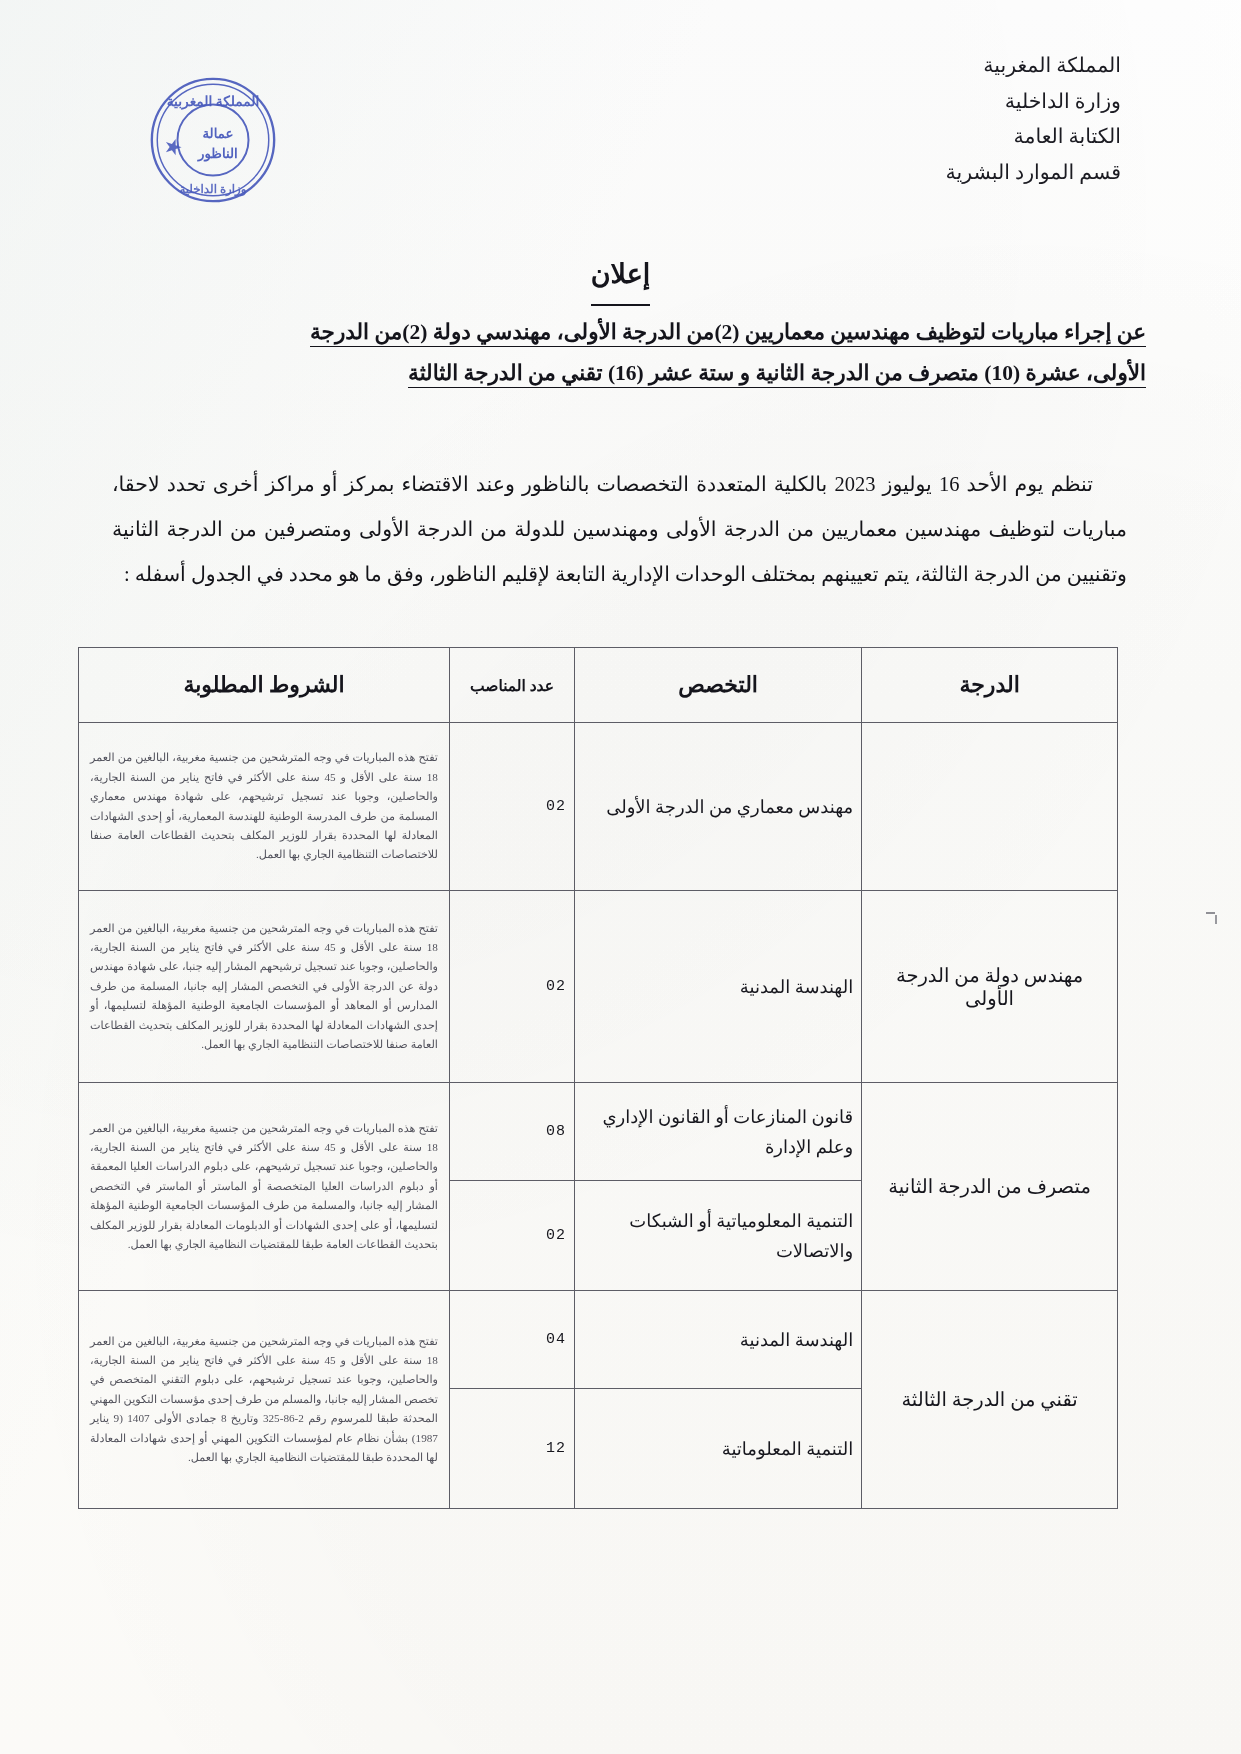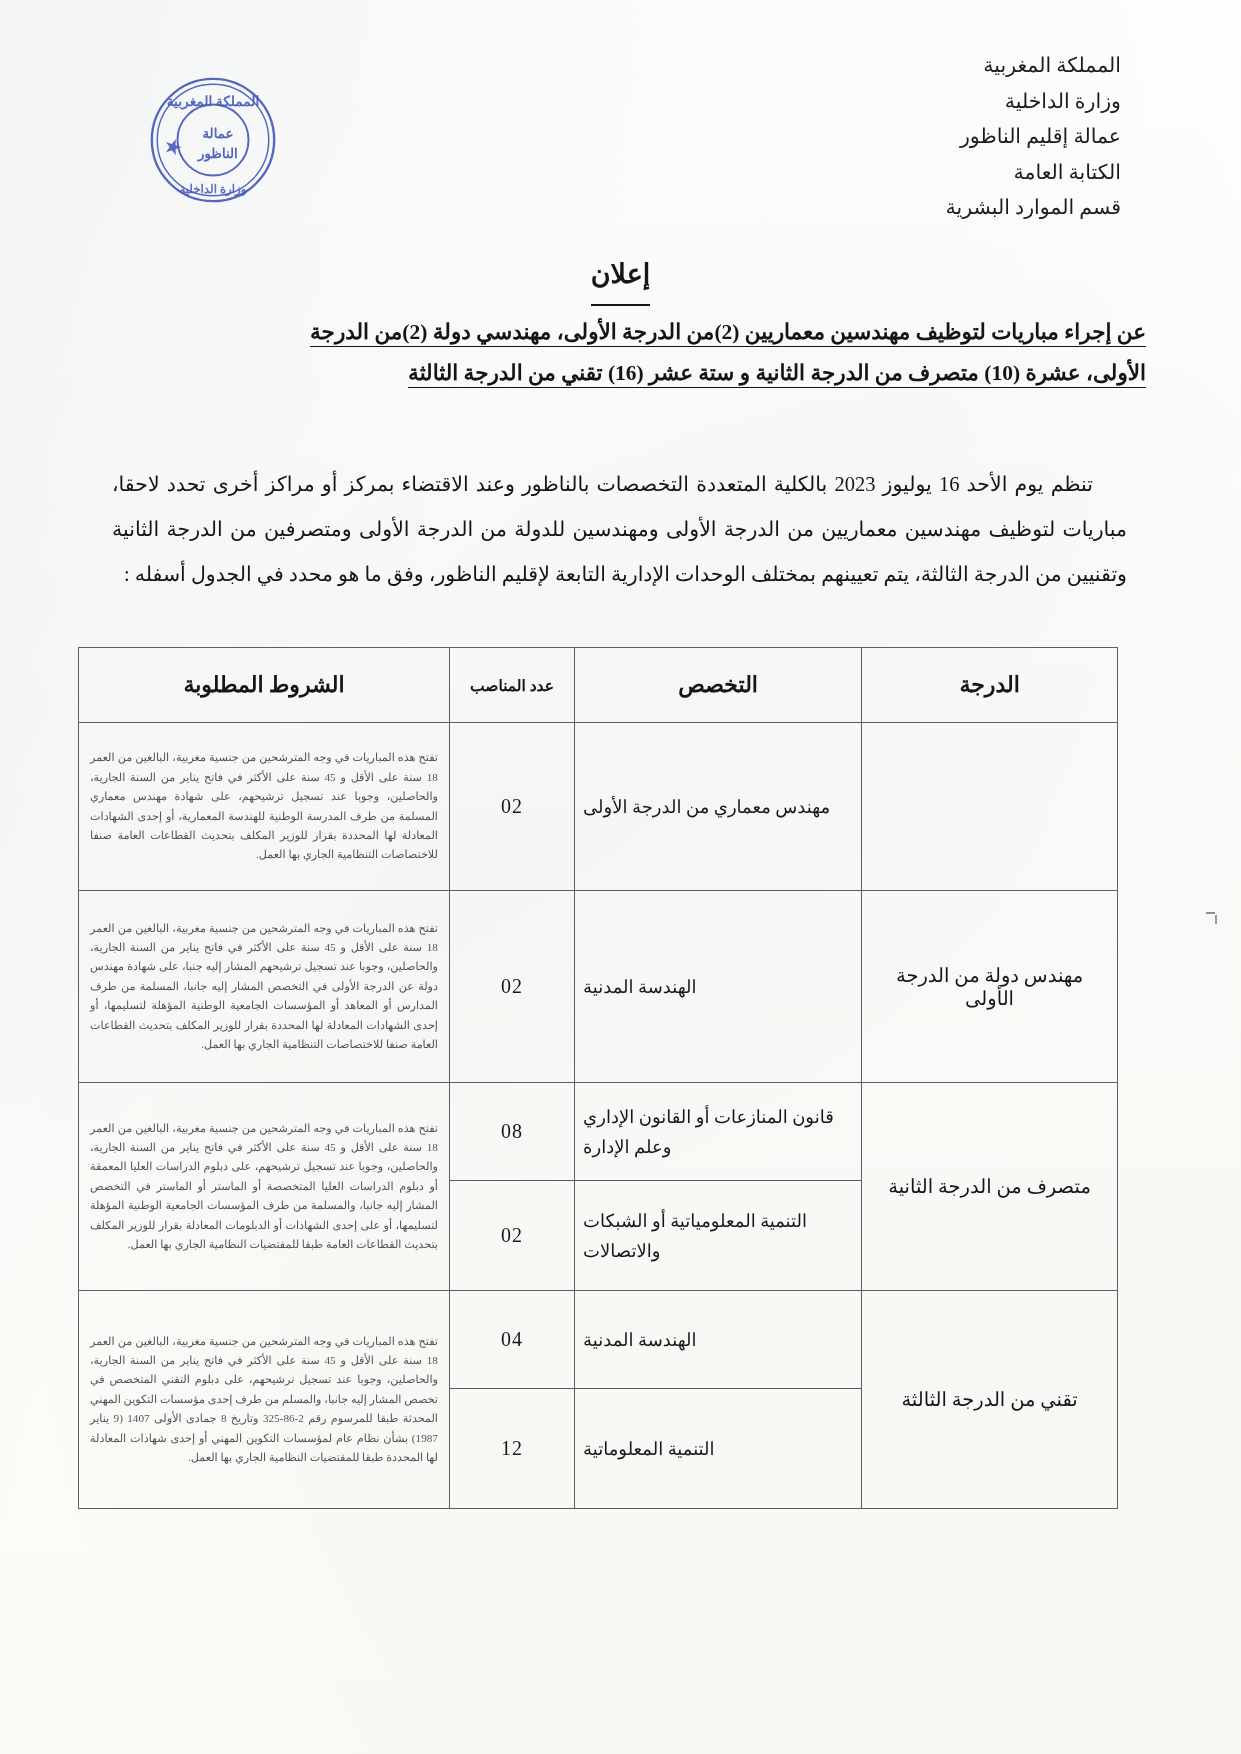--- a/index.html
+++ b/index.html
@@ -54,22 +54,22 @@
     font-size:22px;font-weight:bold;color:#15151c;height:62px;
     letter-spacing:1.1px;
   }
   .c-grade{width:24.6%;}
   .c-spec{width:27.8%;}
   .c-count{width:11.2%;}
   .c-cond{width:36.4%;}
   thead .c-count{font-size:15.5px;line-height:21px;letter-spacing:1.4px;}
 
   td.grade{font-size:19.5px;color:#16161d;text-align:center;letter-spacing:.9px;}
-  td.spec{font-size:18px;color:#17171e;text-align:left;line-height:30px;}
-  td.count{font-size:20px;color:#16161d;text-align:center;font-family:Liberation Serif, serif;letter-spacing:1px;}
+  td.spec{font-size:18px;color:#17171e;text-align:right;line-height:30px;}
+  td.count{font-size:15px;color:#16161d;text-align:right;font-family:Liberation Mono, monospace;letter-spacing:1px;}
   td.cond{
     font-size:11.2px;line-height:19.4px;color:#3a3a46;
     text-align:justify;direction:rtl;padding:16px 11px;
     opacity:.88;
   }
 
   
   .margin-tick{position:absolute;right:26px;top:912px;width:9px;height:2px;background:#4a4a55;opacity:.6;}
   .margin-tick2{position:absolute;right:24px;top:915px;width:2px;height:9px;background:#4a4a55;opacity:.55;}
 </style>
@@ -90,21 +90,20 @@
       <text x="75" y="40" text-anchor="middle" fill="#3c4fb8" opacity=".93" font-family="'Liberation Serif',serif" font-size="14" font-weight="bold">المملكة المغربية</text>
       <text x="80" y="72" text-anchor="middle" fill="#3c4fb8" opacity=".95" font-family="'Liberation Serif',serif" font-size="13.5" font-weight="bold">عمالة</text>
       <text x="80" y="92" text-anchor="middle" fill="#3c4fb8" opacity=".95" font-family="'Liberation Serif',serif" font-size="13.5" font-weight="bold">الناظور</text>
       <text x="75" y="128" text-anchor="middle" fill="#3c4fb8" opacity=".88" font-family="'Liberation Serif',serif" font-size="12" font-weight="bold">وزارة الداخلية</text>
     </svg>
   </div>
 
   <div class="hdr">
     <div>المملكة المغربية</div>
     <div>وزارة الداخلية</div>
-    <div>عمالة إقليم الناظور</div>
     <div>الكتابة العامة</div>
     <div>قسم الموارد البشرية</div>
   </div>
 
   <div class="doc-title">
     <span>إعلان</span>
   </div>
 
   <div class="subtitle">
     <span class="ul">عن إجراء مباريات لتوظيف  مهندسين معماريين (2)من الدرجة الأولى،  مهندسي دولة (2)من الدرجة</span><br>

